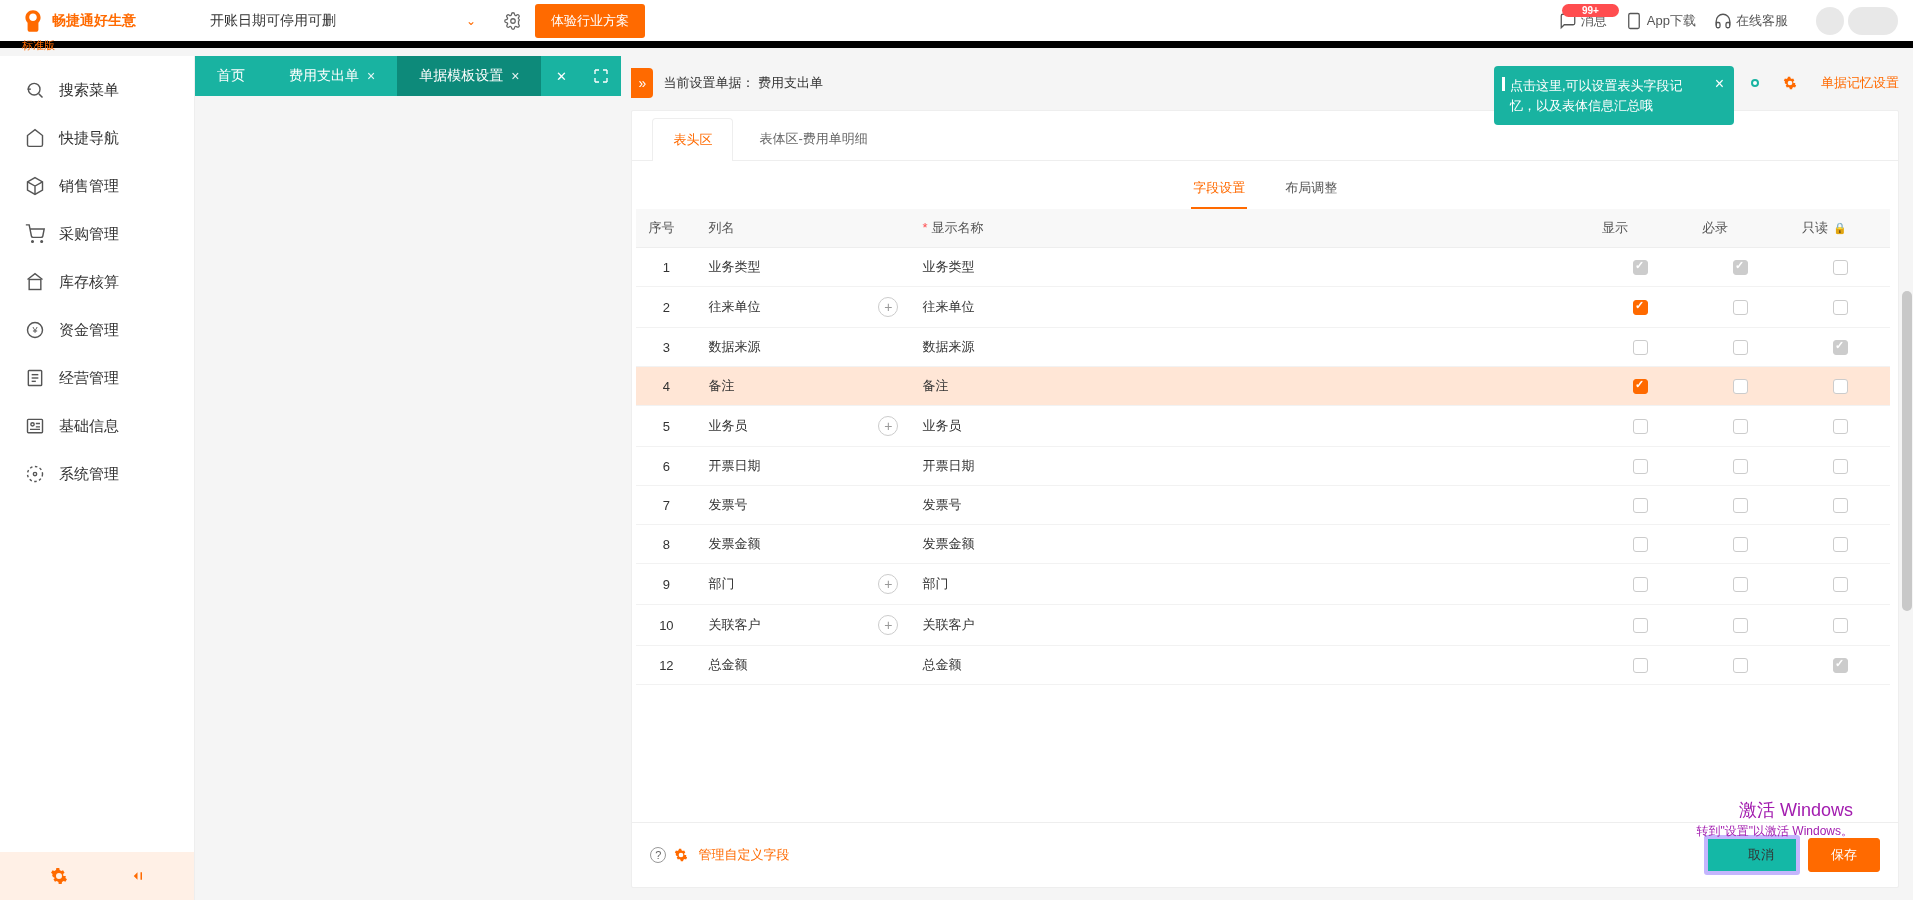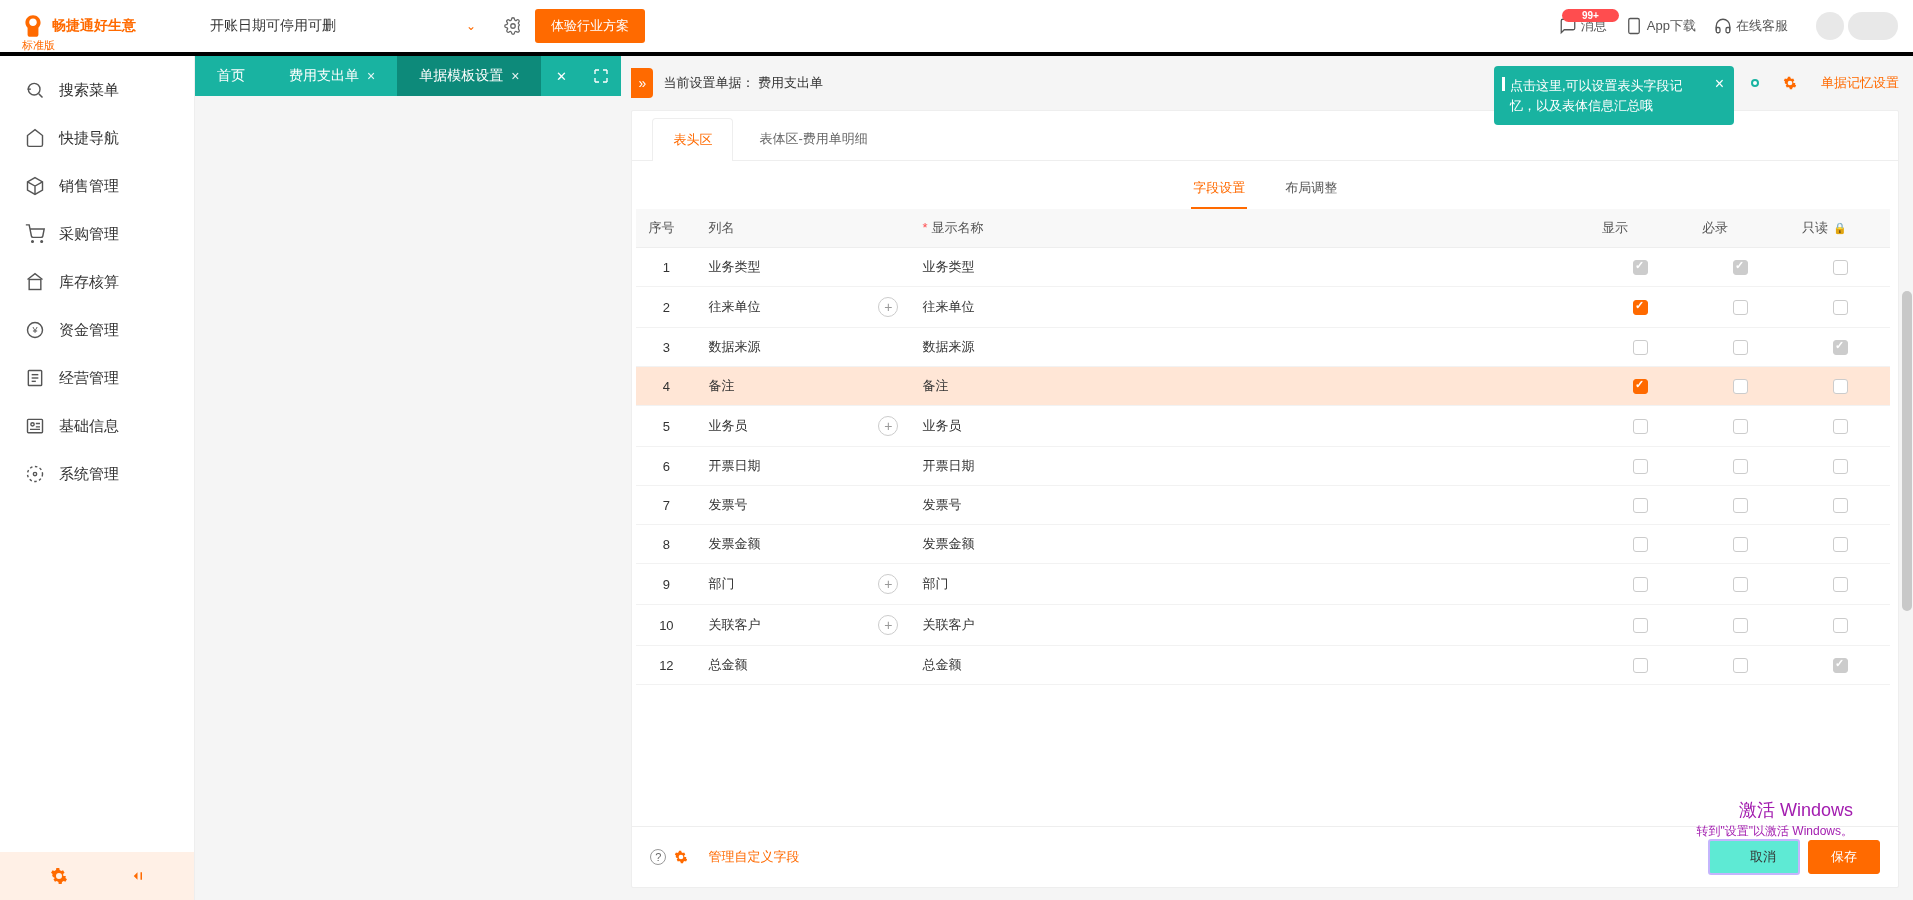--- a/index.html
+++ b/index.html
@@ -1,19 +1,19 @@
 <!DOCTYPE html>
 <html><head>
 <meta charset="utf-8">
 <style>
 * { margin: 0; padding: 0; box-sizing: border-box; }
 body { font-family: "Microsoft YaHei", "PingFang SC", sans-serif; font-size: 13px; color: #333; background: #f5f5f5; width: 1913px; height: 900px; overflow: hidden; position: relative; }
 
 
-.header { height: 56px; background: #fff; display: flex; align-items: center; padding: 0 15px 0 20px; border-bottom: 4px solid #000000; }
+.header { height: 48px; background: #fff; display: flex; align-items: center; padding: 0 15px 0 20px; border-bottom: 7px solid #000000; }
 .logo-area { display: flex; align-items: center; gap: 6px; width: 175px; }
 .logo-icon { width: 26px; height: 26px; color: #ff6a00; }
 .logo-text { font-size: 14px; font-weight: bold; color: #ff6a00; }
 .logo-sub { font-size: 11px; color: #ff6a00; position: absolute; top: 38px; left: 22px; }
 .dropdown-trigger { display: flex; align-items: center; gap: 10px; font-size: 14px; color: #333; cursor: pointer; padding: 0 15px; }
 .chevron-down { color: #ff6a00; font-size: 12px; margin-left: 120px; }
 .gear-btn { width: 28px; height: 28px; display: flex; align-items: center; justify-content: center; color: #666; cursor: pointer; margin: 0 8px; }
 .primary-btn { background: #ff6a00; color: #fff; border: none; padding: 8px 16px; border-radius: 3px; font-size: 13px; cursor: pointer; }
 .header-spacer { flex: 1; }
 .header-actions { display: flex; align-items: center; gap: 18px; }
@@ -83,24 +83,24 @@
 .chk.checked { background: #ff6a00; border-color: #ff6a00; }
 .chk.checked::after { content: '✓'; color: #fff; font-size: 11px; position: absolute; top: -2px; left: 1.5px; font-weight: bold; }
 .chk.disabled { background: #eee; border-color: #ddd; }
 .chk.disabled.checked { background: #ccc; border-color: #ccc; }
 .lock-icon { color: #aaa; font-size: 11px; margin-left: 2px; }
 .td-center { text-align: center; }
 
 
 .panel-footer { border-top: 1px solid #eee; padding: 12px 18px; display: flex; align-items: center; gap: 8px; }
 .help-icon { width: 16px; height: 16px; border: 1px solid #999; border-radius: 50%; display: flex; align-items: center; justify-content: center; font-size: 11px; color: #666; }
-.footer-link { color: #ff6a00; cursor: pointer; display: flex; align-items: center; gap: 20px; }
+.footer-link { color: #ff6a00; cursor: pointer; display: flex; align-items: center; gap: 10px; }
 .footer-spacer { flex: 1; }
 .btn { padding: 7px 22px; border-radius: 3px; font-size: 13px; cursor: pointer; }
-.btn-default { background: #5eead4; border: 2px solid #c4b5fd; color: #333; padding-left: 40px; }
+.btn-default { background: #14b8a6; border: 4px solid #c4b5fd; color: #333; padding-left: 40px; }
 .btn-primary { background: #ff6a00; border: 1px solid #ff6a00; color: #fff; }
 
 
 .watermark { position: absolute; right: 60px; bottom: 60px; color: #a21caf; font-size: 18px; pointer-events: none; line-height: 1.4; text-align: right; }
 .watermark .sub { font-size: 12px; }
 
 
 .scroll-track { position: absolute; right: 0; top: 235px; bottom: 70px; width: 12px; }
 .scroll-thumb { background: #c8c8c8; border-radius: 6px; width: 10px; height: 320px; margin-left: 1px; }
 

